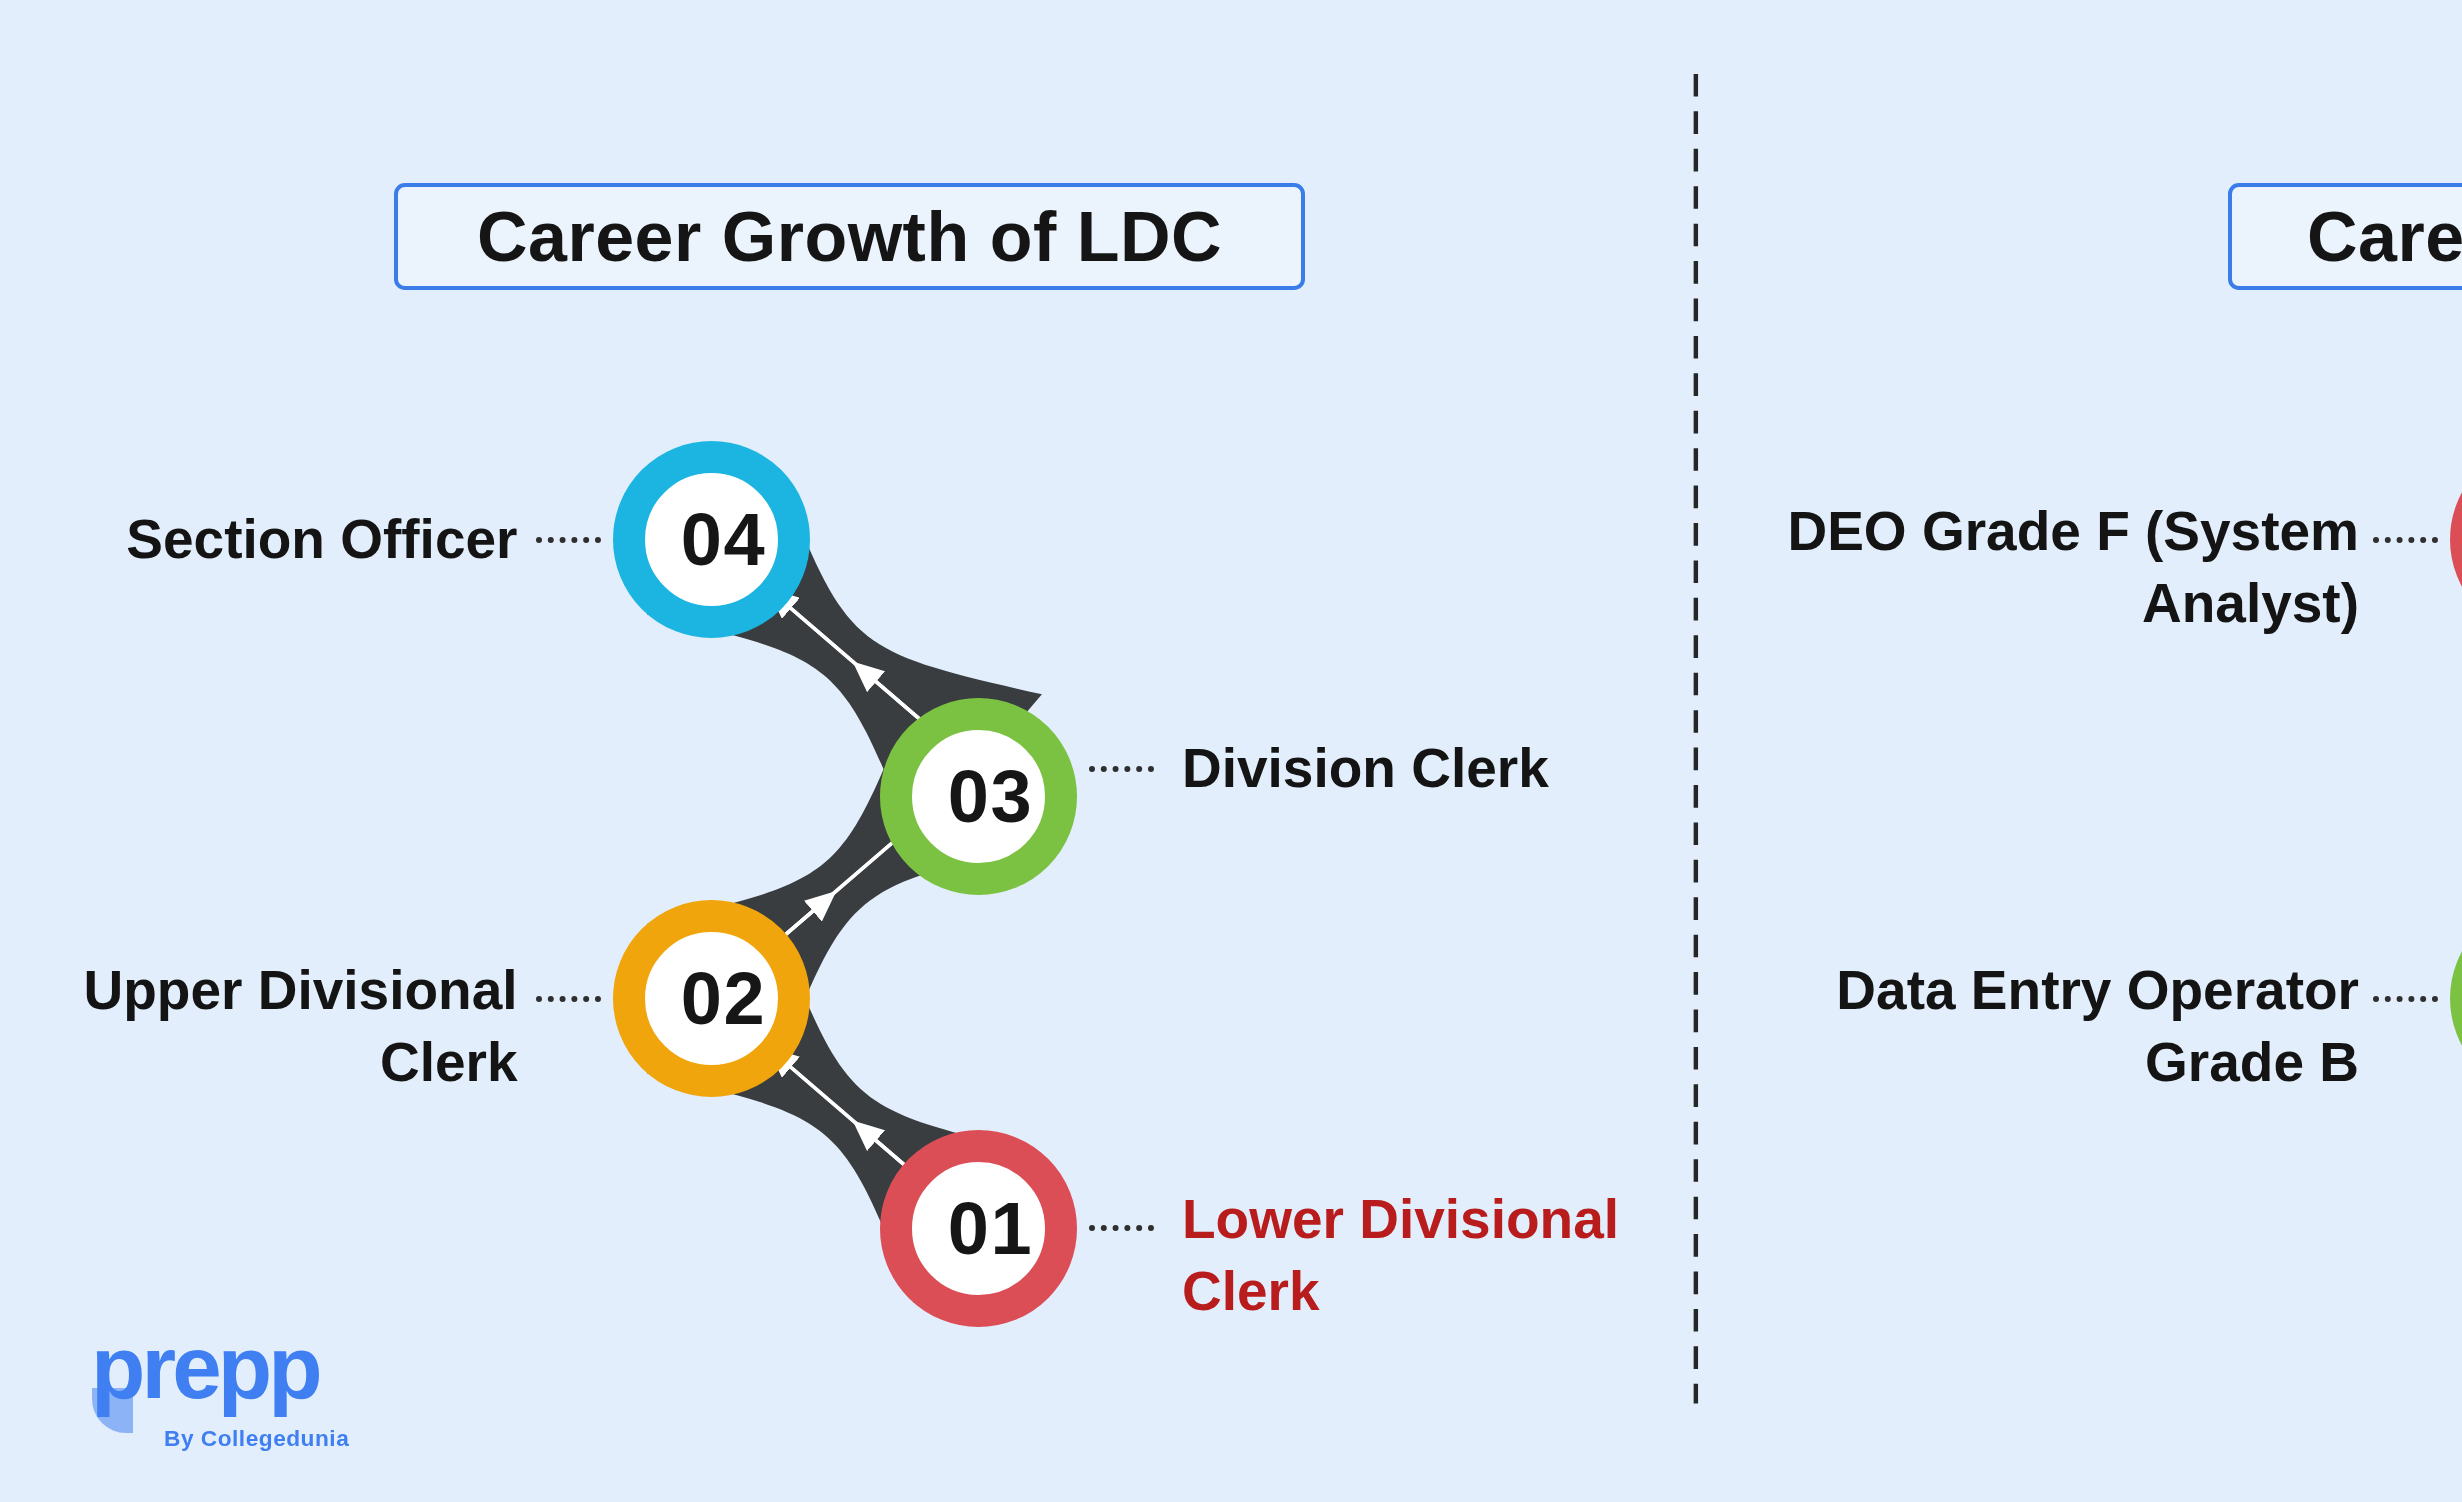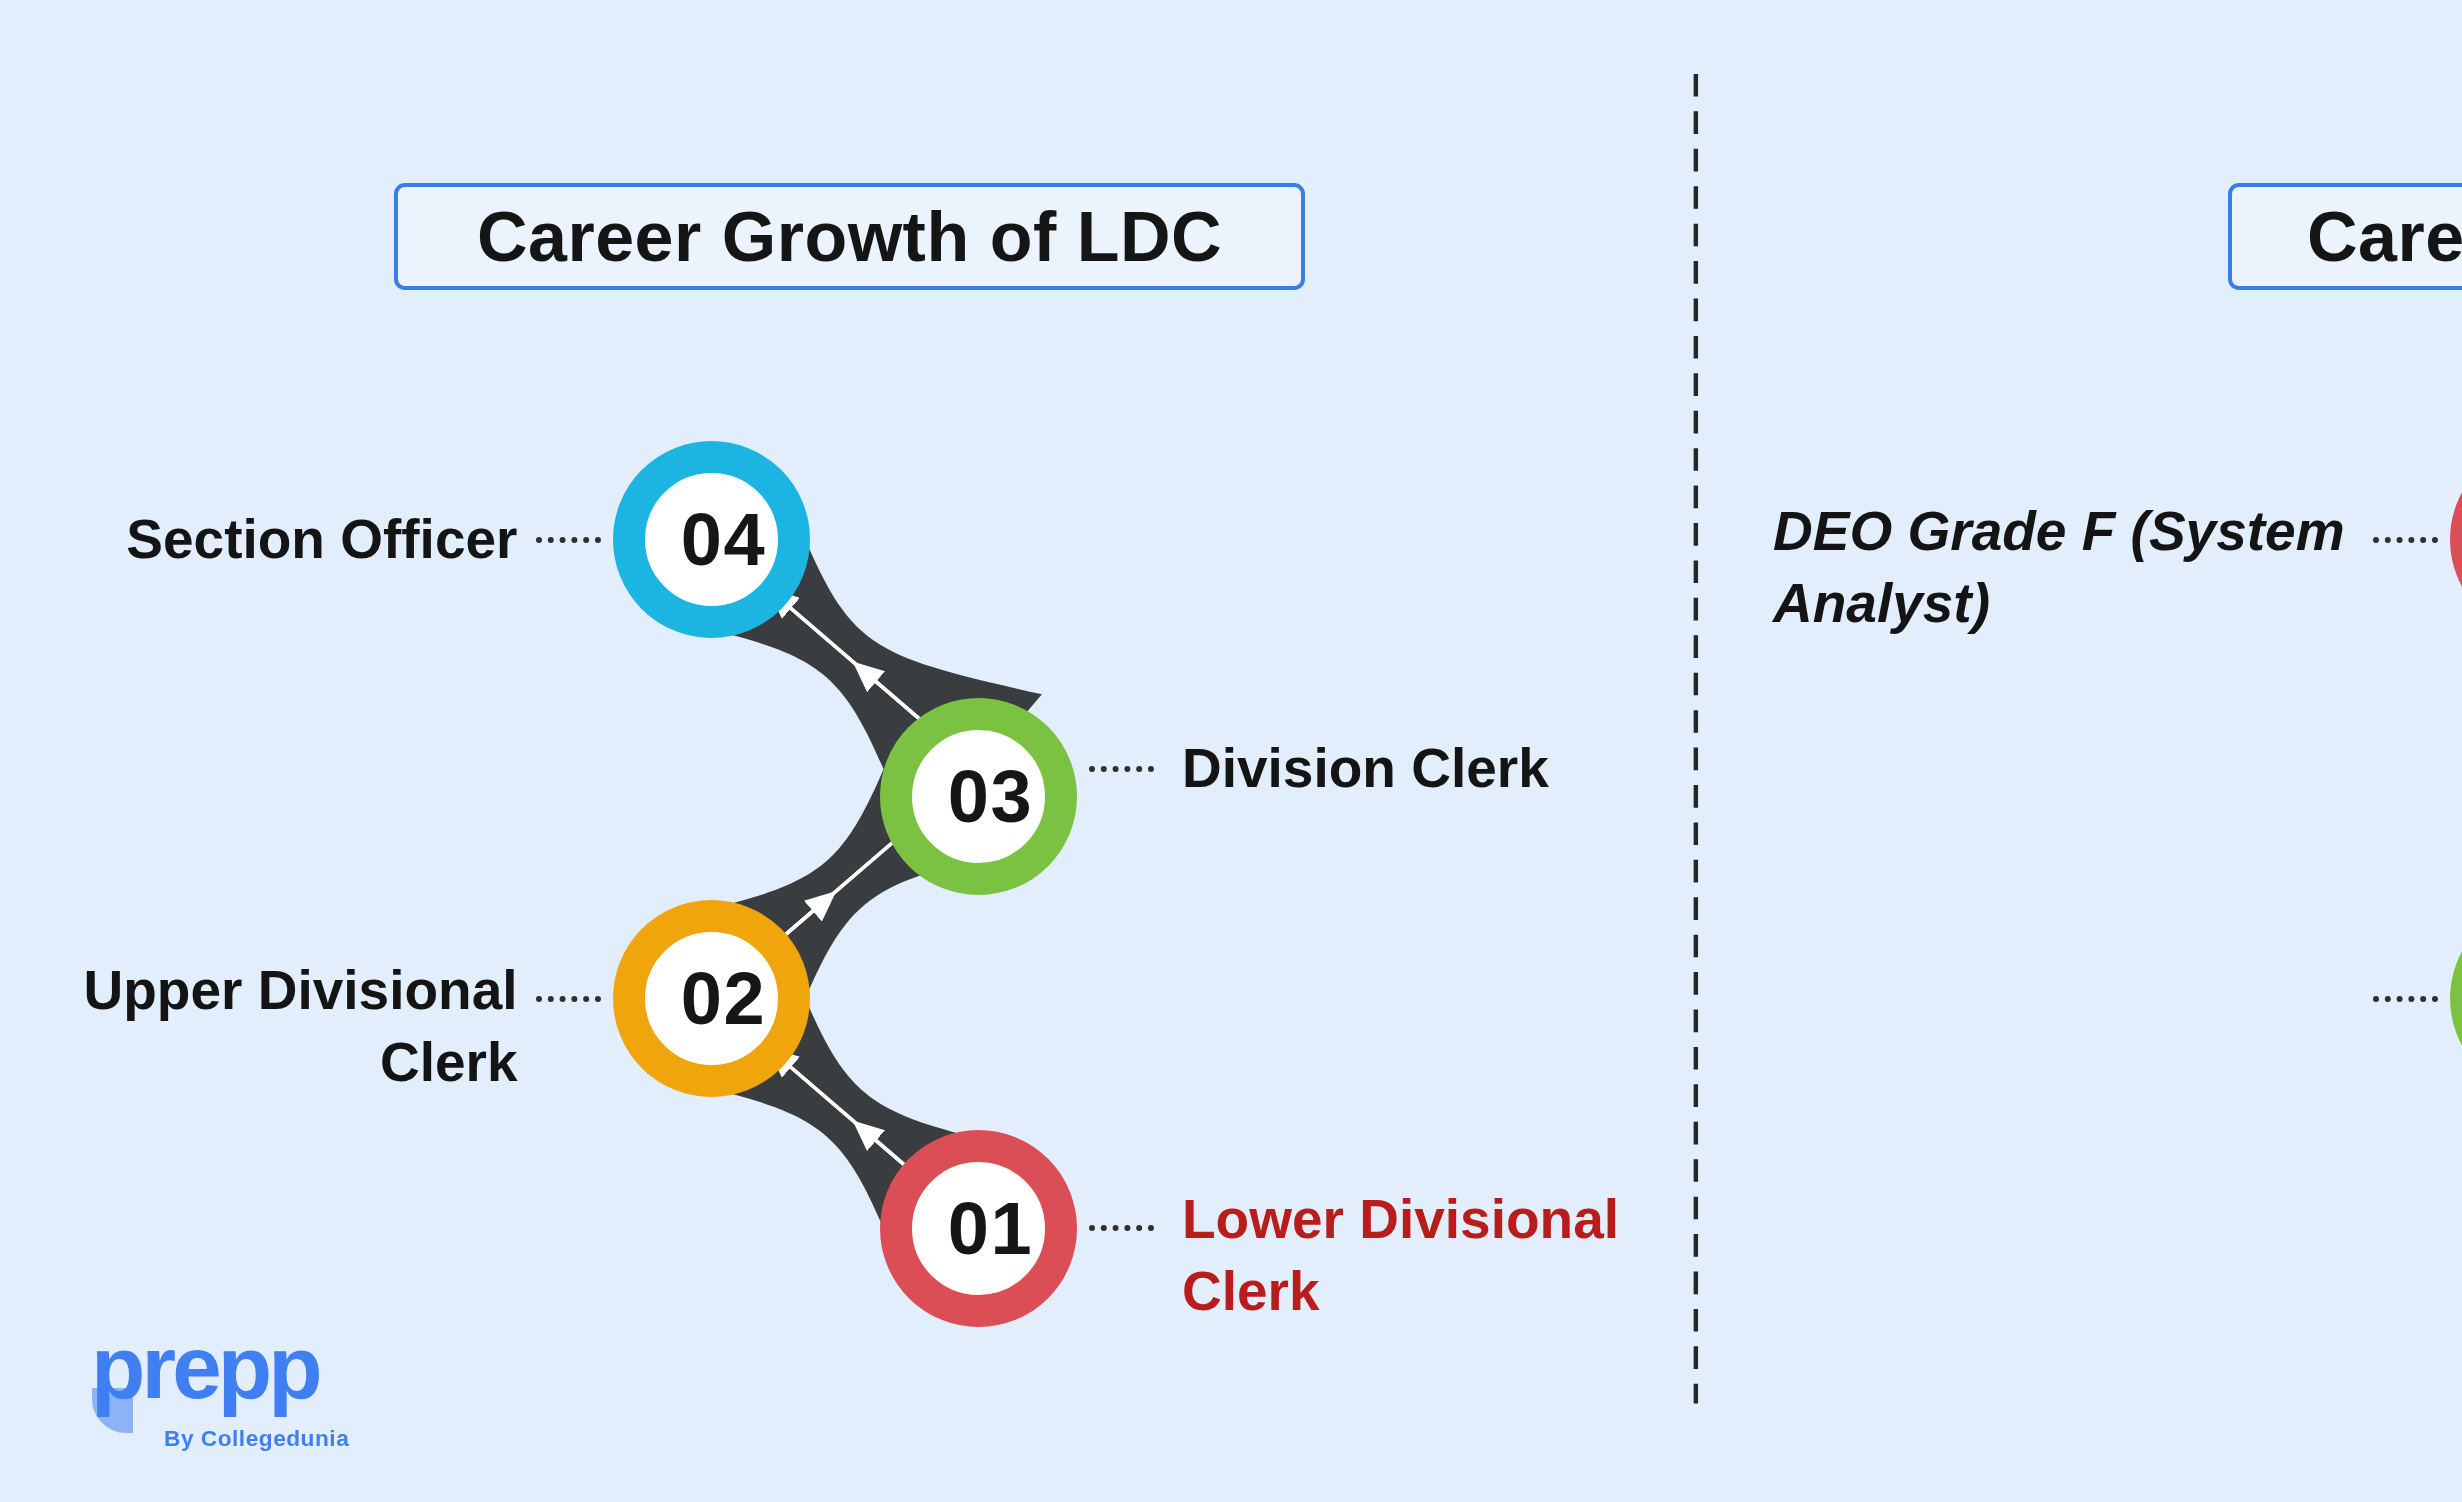--- a/index.html
+++ b/index.html
@@ -30,21 +30,21 @@
   .d-r04{left:2373px;top:540px;}
   .d-r02{left:2373px;top:999px;}
 
   
   .label{position:absolute;z-index:3;font-size:55px;font-weight:700;color:#141414;line-height:1.3;
     white-space:pre-line;transform:translateY(-50%);}
   .lab-l04{left:29.5px;width:488px;top:540px;text-align:right;}
   .lab-l03{left:1182px;width:640px;top:769px;text-align:left;}
   .lab-l02{left:29.5px;width:488px;top:1026px;text-align:right;}
   .lab-l01{left:1182px;width:640px;top:1255px;text-align:left;}
-  .lab-r04{left:1773px;width:586px;top:567px;text-align:left;font-style:italic;}
+  .lab-r04{left:1773px;width:586px;top:567px;text-align:right;}
   .lab-r02{left:1773px;width:586px;top:1026px;text-align:right;}
 
   
   .logo{position:absolute;z-index:5;left:91px;top:1325px;}
   .logo-word{position:relative;z-index:2;font-size:89px;font-weight:700;letter-spacing:-3.9px;line-height:0.95;}
   .logo-fold{position:absolute;z-index:1;left:1px;top:63px;width:41px;height:45px;
     border-radius:0 0 0 34px;}
   .logo-tag{position:absolute;left:73px;top:100px;font-size:22.7px;font-weight:700;letter-spacing:0.5px;white-space:nowrap;}
 </style>
 </head>
@@ -132,20 +132,22 @@
     
   </div>
 
   <div class="dots d-r04" style="border-top-color: rgb(47, 47, 47);"></div>
 
   <div class="dots d-r02" style="border-top-color: rgb(47, 47, 47);"></div>
 
   <div class="label lab-r04" style="color: rgb(20, 20, 20);">DEO Grade F (System
 Analyst)</div>
 
+  <div class="label lab-r02" style="color: rgb(20, 20, 20);">Data Entry Operator
+Grade B</div>
 
   <div class="logo">
     <div class="logo-fold" style="background-color: rgb(141, 179, 247);"></div>
     <div class="logo-word" style="color: rgb(63, 127, 242);">prepp</div>
     <div class="logo-tag" style="color: rgb(63, 127, 242);">By Collegedunia</div>
   </div>
 
 </div>
 
 

